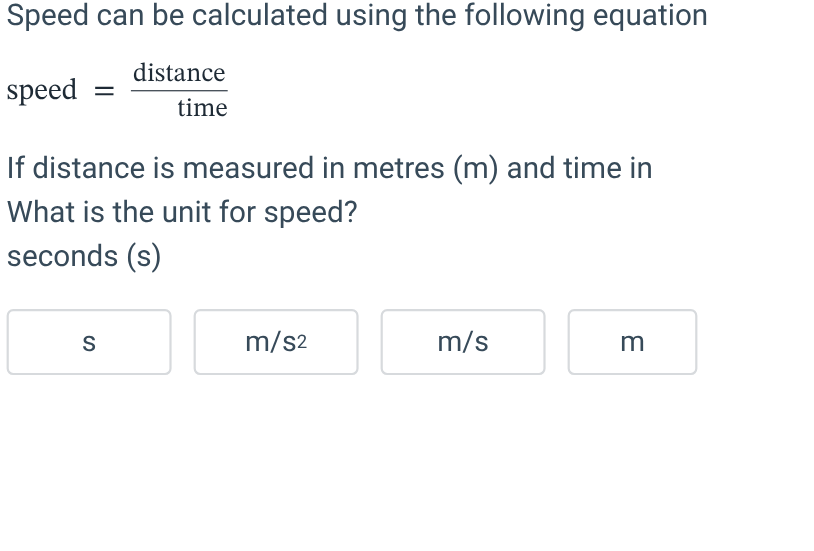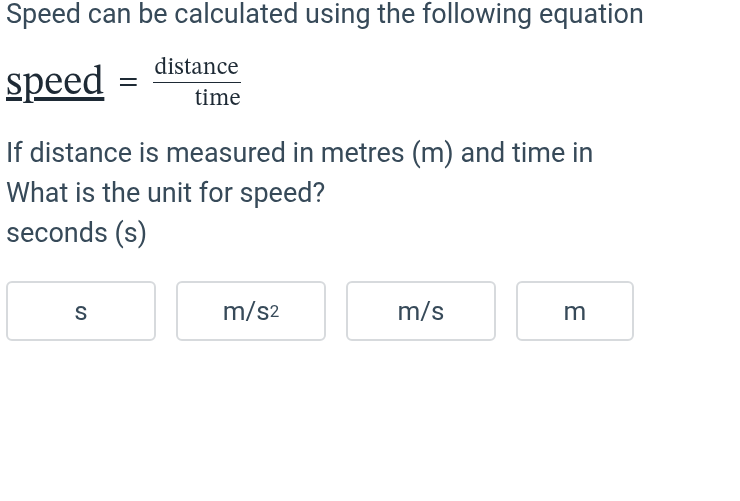--- a/index.html
+++ b/index.html
@@ -25,22 +25,21 @@
   }
   .eqn {
     margin-top: 22px;
     margin-bottom: 22px;
     display: flex;
     align-items: center;
     font-family: "Cambria Math", "STIX Two Math", "Latin Modern Math", "Times New Roman", serif;
     color: #1e2a35;
   }
   .eqn .lhs {
-    font-size: 41px;
-    text-decoration: underline;
+    font-size: 27px;
   }
   .eqn .eq {
     font-size: 28px;
     margin: 0 14px;
   }
   .frac {
     display: inline-flex;
     flex-direction: column;
     align-items: flex-end;
     line-height: 1;

